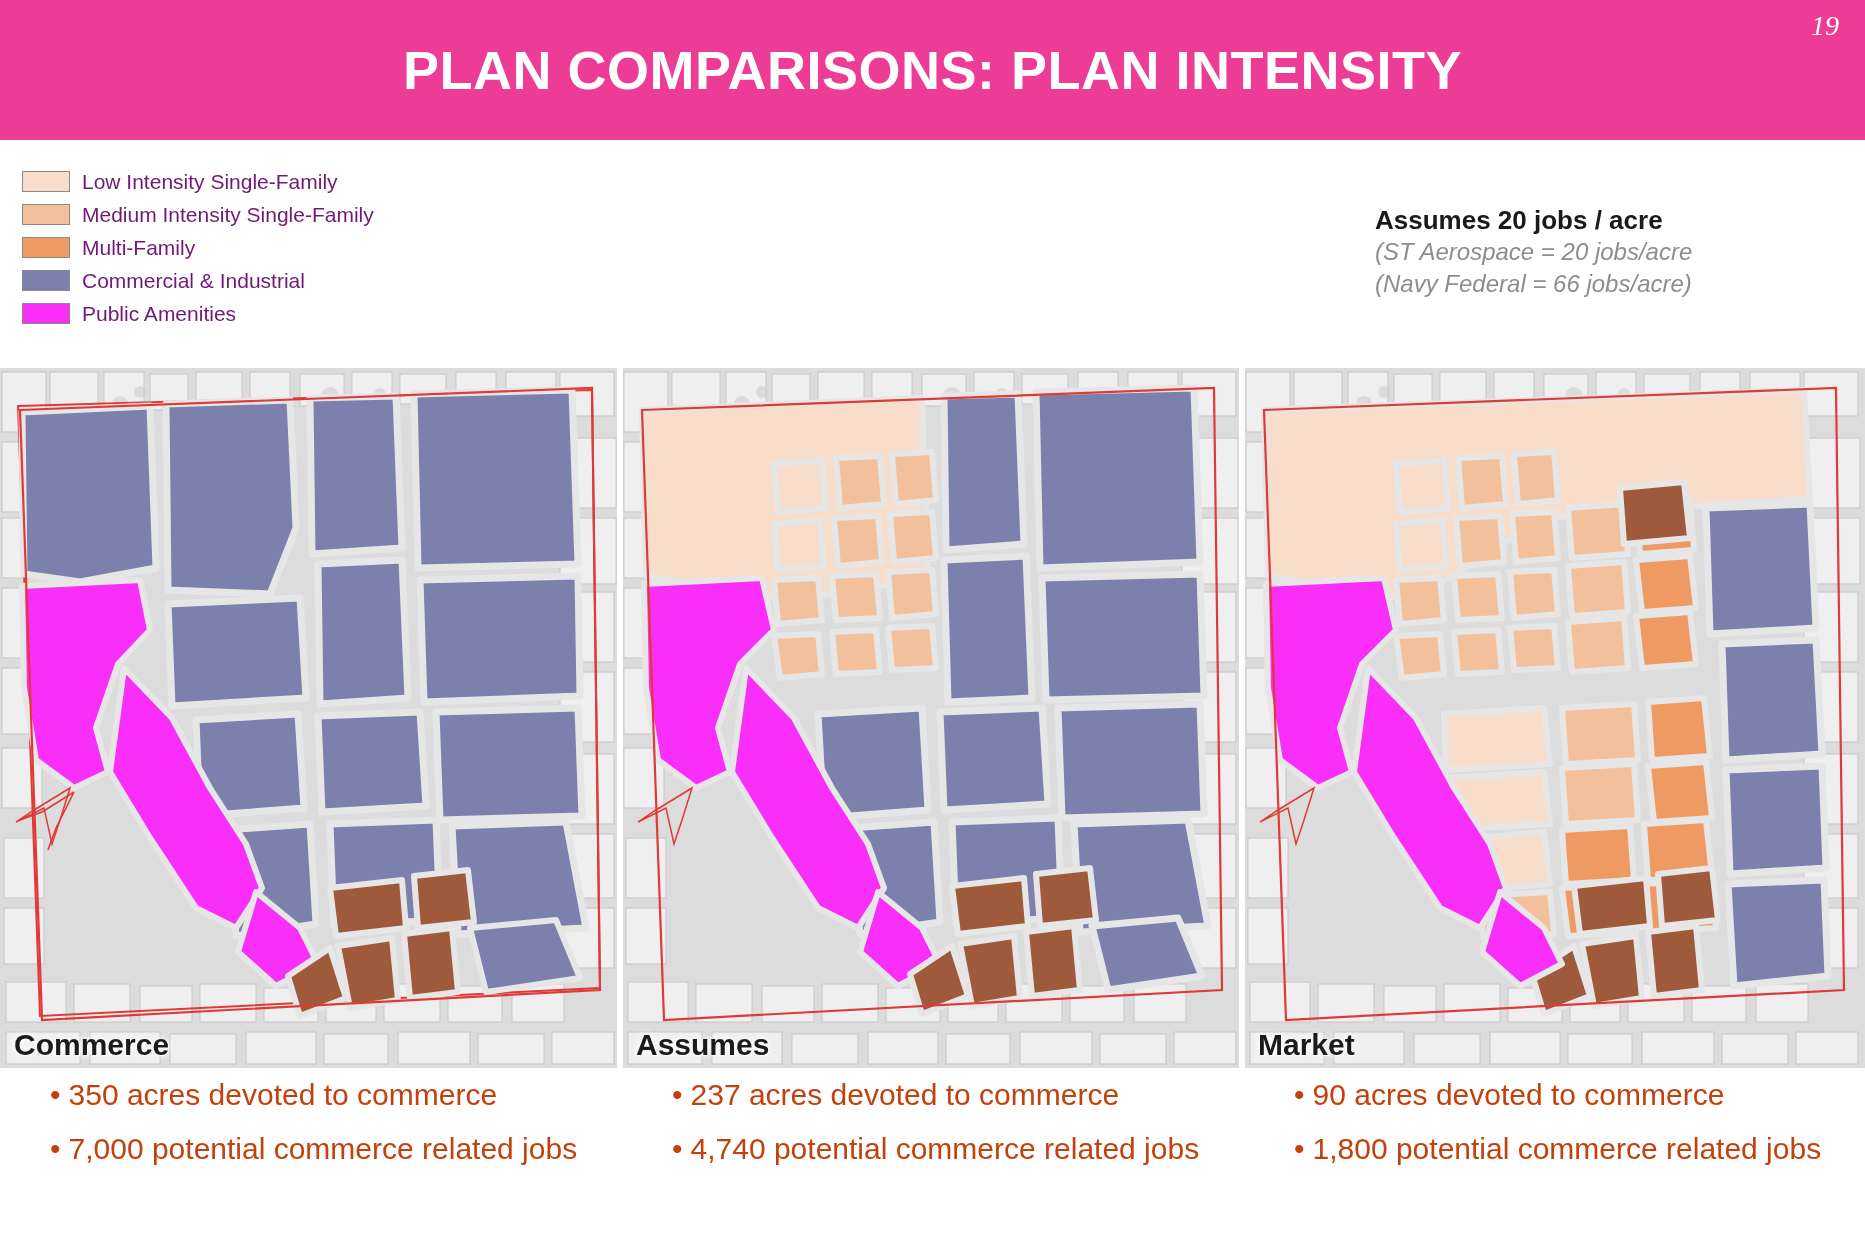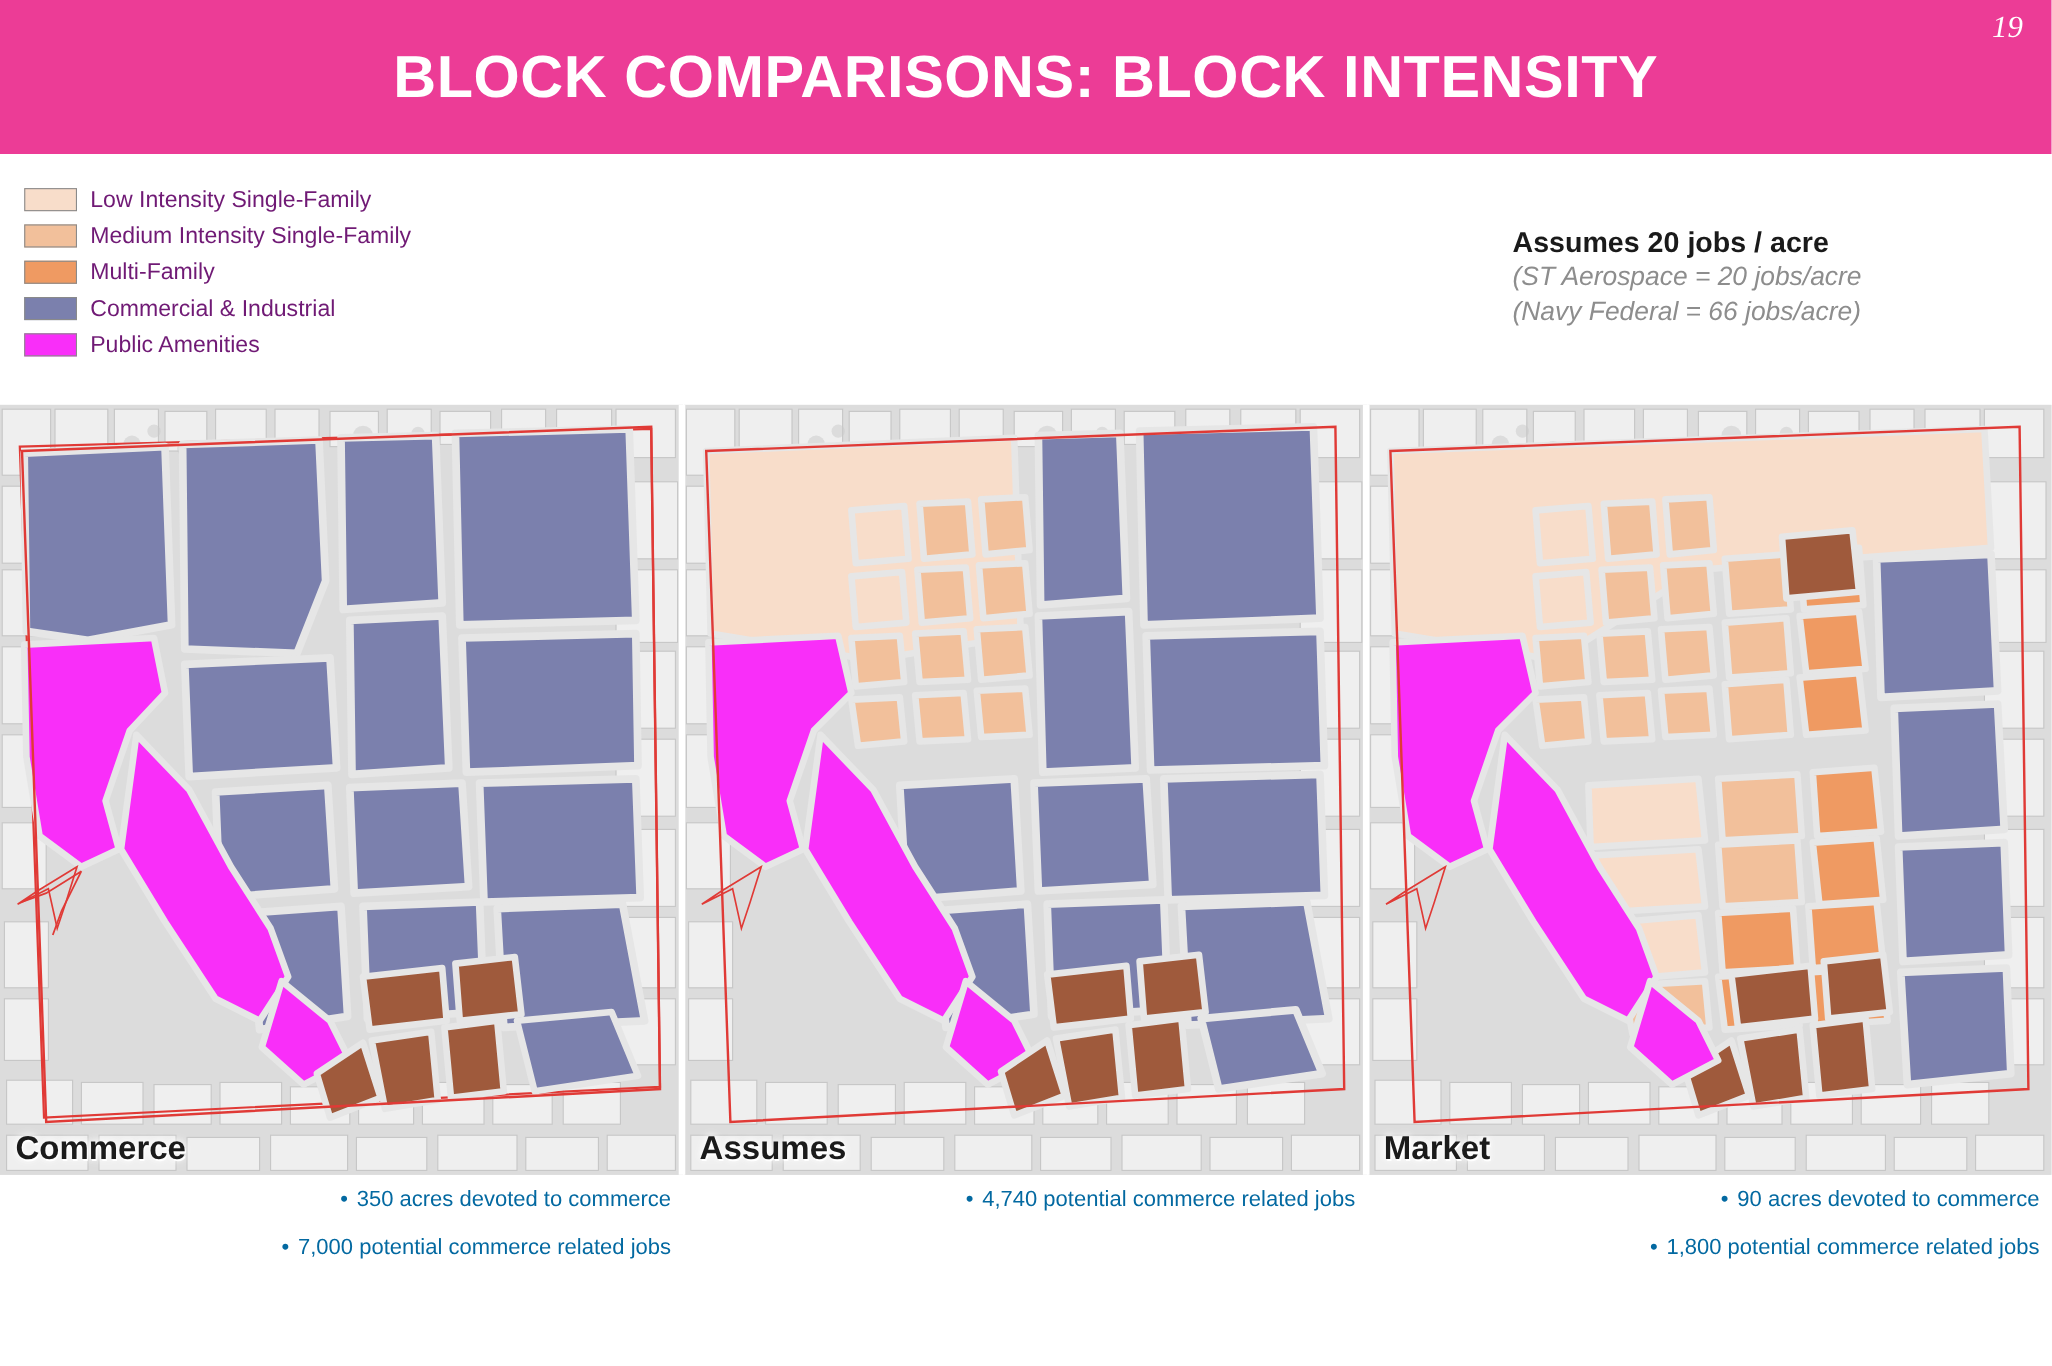--- a/index.html
+++ b/index.html
@@ -142,37 +142,36 @@
   
   .bullets {
     position: absolute;
     top: 1080px;
     height: 120px;
   }
   .bullets.b1 { left: 50px; width: 560px; }
   .bullets.b2 { left: 672px; width: 560px; }
   .bullets.b3 { left: 1294px; width: 560px; }
   .bullet-item {
-    font-size: 20px;
-    color: #0369a1;
+    font-size: 30px;
+    color: #c2410c;
     line-height: 1.0;
     margin-bottom: 24px;
     white-space: nowrap;
-    text-align: right;
   }
   .bullet-dot {
     display: inline-block;
     margin-right: 8px;
   }
 </style>
 </head>
 <body>
 
 <div class="header">
-  <div class="header-title">BLOCK COMPARISONS: BLOCK INTENSITY</div>
+  <div class="header-title">PLAN COMPARISONS: PLAN INTENSITY</div>
   <div class="page-number">19</div>
 </div>
 
 <div class="legend">
   <div class="legend-row">
     <span class="legend-swatch" style="background:#f8ddca"></span>
     <span class="legend-label">Low Intensity Single-Family</span>
   </div>
   <div class="legend-row">
     <span class="legend-swatch" style="background:#f2c09b"></span>
@@ -550,20 +549,23 @@
   <div class="bullet-item">
     <span class="bullet-dot">•</span><span>350 acres devoted to commerce</span>
   </div>
   <div class="bullet-item">
     <span class="bullet-dot">•</span><span>7,000 potential commerce related jobs</span>
   </div>
 </div>
 
 <div class="bullets b2">
   <div class="bullet-item">
+    <span class="bullet-dot">•</span><span>237 acres devoted to commerce</span>
+  </div>
+  <div class="bullet-item">
     <span class="bullet-dot">•</span><span>4,740 potential commerce related jobs</span>
   </div>
 </div>
 
 <div class="bullets b3">
   <div class="bullet-item">
     <span class="bullet-dot">•</span><span>90 acres devoted to commerce</span>
   </div>
   <div class="bullet-item">
     <span class="bullet-dot">•</span><span>1,800 potential commerce related jobs</span>

